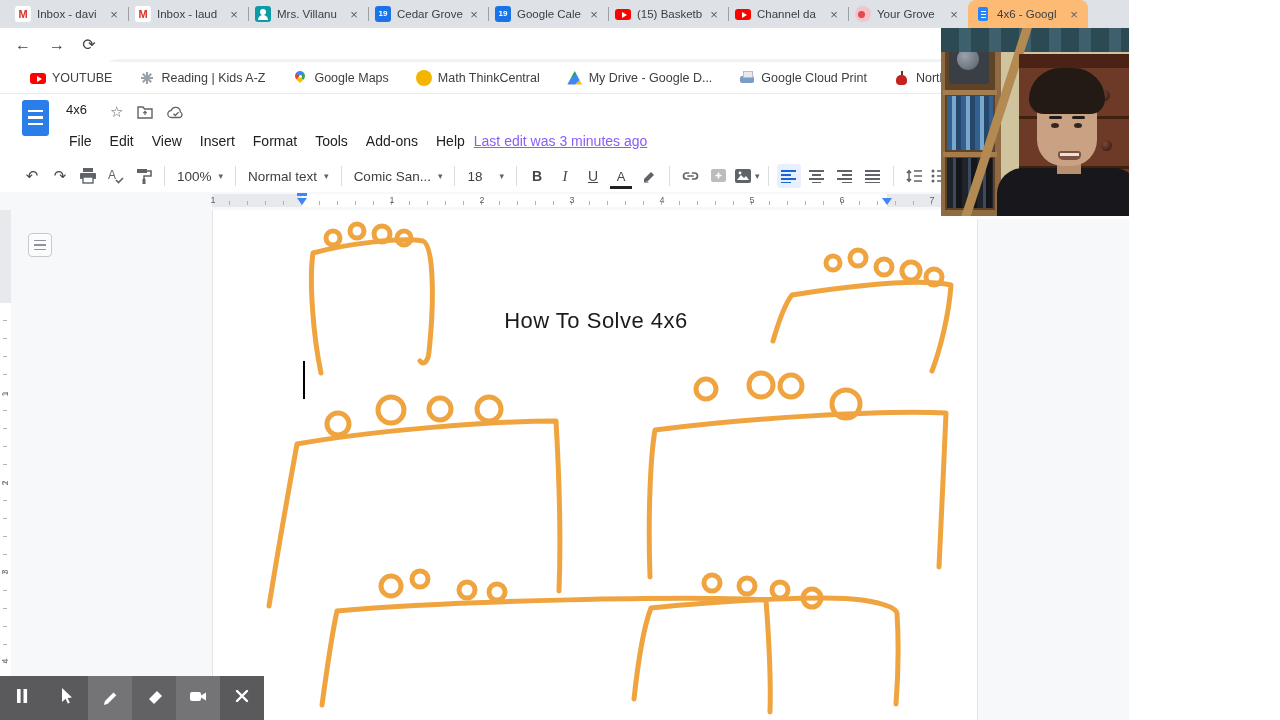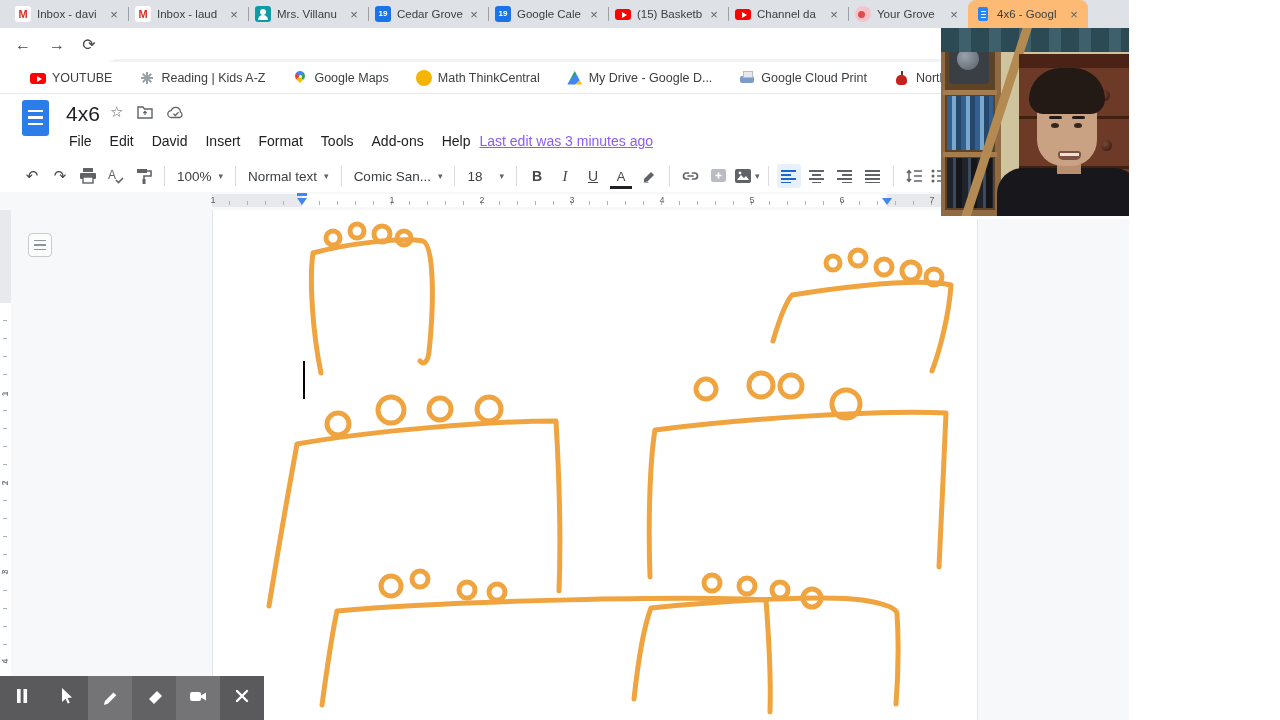--- a/index.html
+++ b/index.html
@@ -63,21 +63,21 @@
   .bookmarksbar{position:absolute;left:0;top:62px;width:1280px;height:32px;background:#fff;border-bottom:1px solid #e8eaed}
   .bmrow{position:absolute;left:30px;top:0;height:32px;display:flex;align-items:center;gap:27px}
   .bmitem{display:flex;align-items:center;white-space:nowrap}
   .bmitem span.lbl{font-size:12.5px;color:#3c4043}
   .otherbm{position:absolute;left:1198px;top:8px;font-size:13px;color:#6d28d9}
 
   
   .docsheader{position:absolute;left:0;top:94px;width:1280px;height:66px;background:#fff}
   .docslogo{position:absolute;left:22px;top:6px;width:27px;height:36px;background:#2b7de9;border-radius:3px}
   .docslogo::before{content:"";position:absolute;left:6px;top:10px;width:15px;height:16px;background:repeating-linear-gradient(#fff 0 2.5px,transparent 2.5px 6.5px)}
-  .doctitle{position:absolute;left:66px;top:8px;font-size:21px;color:#202124}
+  .doctitle{position:absolute;left:66px;top:8px;font-size:13px;color:#202124}
   .titleicons{position:absolute;left:110px;top:9px;display:flex;gap:14px;color:#5f6368;font-size:15px;align-items:center}
   .menurow{position:absolute;left:60px;top:36px;display:flex;align-items:center}
   .menuitem{font-size:14px;color:#202124;padding:0 9px;line-height:22px}
   .lastedit{font-size:14px;color:#8b5cf6;text-decoration:underline;}
 
   
   .toolbar{position:absolute;left:0;top:160px;width:1280px;height:32px;background:#fff;display:flex;align-items:center;padding-left:18px}
   .tbtn{height:24px;min-width:24px;display:flex;align-items:center;justify-content:center;border-radius:3px;color:#444746;font-size:15px;margin:0 2px;position:relative}
   .tbtn.active{background:#e8f0fe}
   .tsep{width:1px;height:20px;background:#dadce0;margin:0 6px;flex:none}
@@ -292,21 +292,21 @@
           <path d="M8 10V6.6M6.3 8.2 8 6.4l1.7 1.8" stroke="#5f6368" stroke-width="1.2" fill="none"></path>
         </svg>
       <svg width="18" height="13" viewBox="0 0 18 13">
           <path d="M4.5 11.5a3.5 3.5 0 01-.4-7A4.8 4.8 0 0113.4 6a3 3 0 01-.4 5.5z" fill="none" stroke="#5f6368" stroke-width="1.3"></path>
           <path d="M6.5 7.7l1.8 1.8 3.2-3.2" stroke="#5f6368" stroke-width="1.3" fill="none"></path>
         </svg>
     </div>
     <div class="menurow" id="menus">
         <span class="menuitem">File</span>
         <span class="menuitem">Edit</span>
-        <span class="menuitem">David</span>
+        <span class="menuitem">View</span>
         <span class="menuitem">Insert</span>
         <span class="menuitem">Format</span>
         <span class="menuitem">Tools</span>
         <span class="menuitem">Add-ons</span>
         <span class="menuitem">Help</span>
         <span class="lastedit">Last edit was 3 minutes ago</span>
       </div>
   </div>
 
   <div class="toolbar">
@@ -443,20 +443,21 @@
     <div class="vruler-band"></div>
     <div class="vticks"></div>
     <div id="vnums">
         <span class="vnum" style="top: 179px;">1</span>
         <span class="vnum" style="top: 268px;">2</span>
         <span class="vnum" style="top: 357px;">3</span>
         <span class="vnum" style="top: 446px;">4</span>
       </div>
     <div class="outlinebtn"></div>
     <div class="heading">
+      <div>How To Solve 4x6</div>
     </div>
     <div class="caret-line"></div>
     <svg id="sketch" style="position:absolute;left:0;top:0;width:1280px;height:510px" viewBox="0 210 1280 510">
         <path d="M321,373 C313,335 309,280 313,253 C345,244 402,237 423,241 C433,245 435,295 429,352 C428,361 424,366 420,361" fill="none" stroke="#efa43f" stroke-width="5" stroke-linecap="round" stroke-linejoin="round"></path>
         <path d="M773,341 C780,317 787,301 792,295 C850,286 918,278 951,285 C949,315 940,350 932,371" fill="none" stroke="#efa43f" stroke-width="5" stroke-linecap="round" stroke-linejoin="round"></path>
         <path d="M269,606 C279,544 291,477 297,444 C370,431 490,421 556,421 C559,473 561,540 559,591" fill="none" stroke="#efa43f" stroke-width="5" stroke-linecap="round" stroke-linejoin="round"></path>
         <path d="M650,577 C648,520 650,459 655,430 C750,418 880,410 946,413 C944,462 941,523 939,567" fill="none" stroke="#efa43f" stroke-width="5" stroke-linecap="round" stroke-linejoin="round"></path>
         <path d="M322,705 C327,668 332,634 337,611 C460,600 690,596 766,600 C769,640 771,682 770,712" fill="none" stroke="#efa43f" stroke-width="5" stroke-linecap="round" stroke-linejoin="round"></path>
         <path d="M634,699 C638,662 644,626 651,608 C730,600 830,595 862,600 C882,603 895,607 897,613 C899,645 898,678 896,704" fill="none" stroke="#efa43f" stroke-width="5" stroke-linecap="round" stroke-linejoin="round"></path>
         <circle cx="333" cy="238" r="7" fill="none" stroke="#efa43f" stroke-width="5"></circle>

